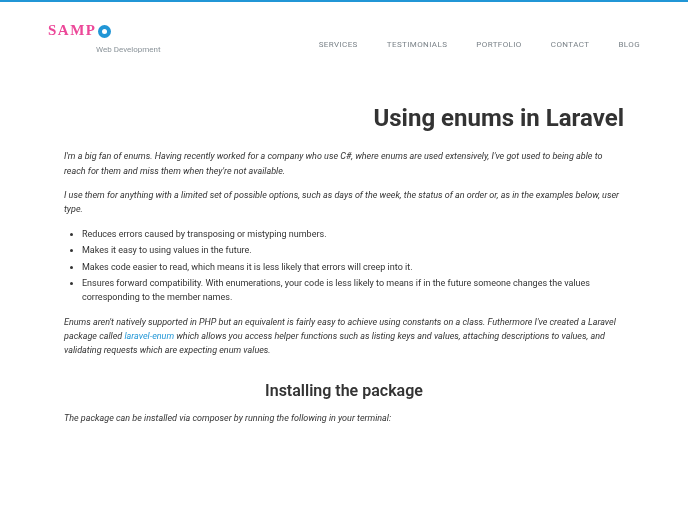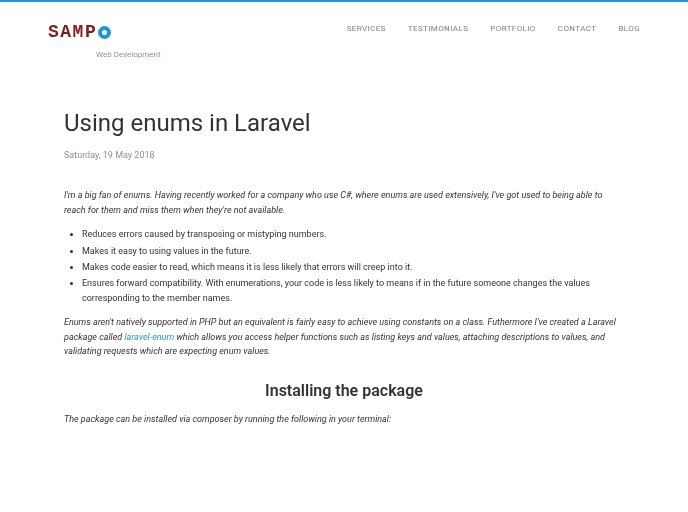--- a/index.html
+++ b/index.html
@@ -12,38 +12,38 @@
     }
     .top-bar { height: 2px; background: #2196d6; }
     .header {
       display: flex;
       justify-content: space-between;
       align-items: flex-start;
       padding: 16px 48px 10px 48px;
     }
     .brand { display: flex; flex-direction: column; }
     .brand-name {
-      font-size: 18px;
+      font-size: 15px;
       font-weight: 900;
       letter-spacing: 1.5px;
-      color: #7f1d1d;
-      font-family: Liberation Mono, monospace;
+      color: #ec4899;
+      font-family: Liberation Serif, serif;
     }
     .brand-o { display: inline-block; width: 13px; height: 13px; background: #2196d6; border-radius: 50%; vertical-align: middle; position: relative; margin-left: 1px; }
     .brand-o::after { content: ""; position: absolute; width: 5px; height: 5px; background: #fff; border-radius: 50%; top: 4px; left: 4px; }
     .brand-sub { font-size: 8px; color: #8a9399; margin-top: 2px; margin-left: 48px; }
-    .nav { display: flex; gap: 22px; margin-top: 5px; }
+    .nav { display: flex; gap: 29px; margin-top: 21px; }
     .nav a {
       font-size: 8px;
       color: #7a8288;
       text-decoration: none;
       letter-spacing: 0.4px;
     }
     .container { max-width: 560px; margin: 0 auto; padding: 32px 0 20px 0; }
-    h1 { font-size: 24px; font-weight: 400; color: #333; margin-bottom: 6px; }
+    h1 { font-size: 24px; font-weight: 700; color: #333; margin-bottom: 12px; text-align: right; }
     .date { font-size: 9px; color: #8a9399; margin-bottom: 26px; }
     p { font-size: 9px; color: #333; margin-bottom: 10px; font-style: italic; }
     ul { margin: 0 0 10px 18px; }
     li { font-size: 9px; color: #333; margin-bottom: 2px; }
     a.link { color: #2196d6; text-decoration: none; }
     h2 { font-size: 16px; font-weight: 600; color: #333; margin-top: 20px; margin-bottom: 8px; text-align: center; }
   </style>
 </head>
 <body>
 
@@ -58,23 +58,23 @@
     <a href="#">SERVICES</a>
     <a href="#">TESTIMONIALS</a>
     <a href="#">PORTFOLIO</a>
     <a href="#">CONTACT</a>
     <a href="#">BLOG</a>
   </nav>
 </header>
 
 <div class="container">
   <h1>Using enums in Laravel</h1>
-  <div class="date">Saturday, 19 May 2018</div>
 
   <p>I'm a big fan of enums. Having recently worked for a company who use C#, where enums are used extensively, I've got used to being able to reach for them and miss them when they're not available.</p>
+  <p>I use them for anything with a limited set of possible options, such as days of the week, the status of an order or, as in the examples below, user type.</p>
 
   <ul>
     <li>Reduces errors caused by transposing or mistyping numbers.</li>
     <li>Makes it easy to using values in the future.</li>
     <li>Makes code easier to read, which means it is less likely that errors will creep into it.</li>
     <li>Ensures forward compatibility. With enumerations, your code is less likely to means if in the future someone changes the values corresponding to the member names.</li>
   </ul>
 
   <p><span>Enums aren't natively supported in PHP but an equivalent is fairly easy to achieve using constants on a class. Futhermore I've created a Laravel package called </span><a href="#" class="link">laravel-enum</a><span> which allows you access helper functions such as listing keys and values, attaching descriptions to values, and validating requests which are expecting enum values.</span></p>
 

